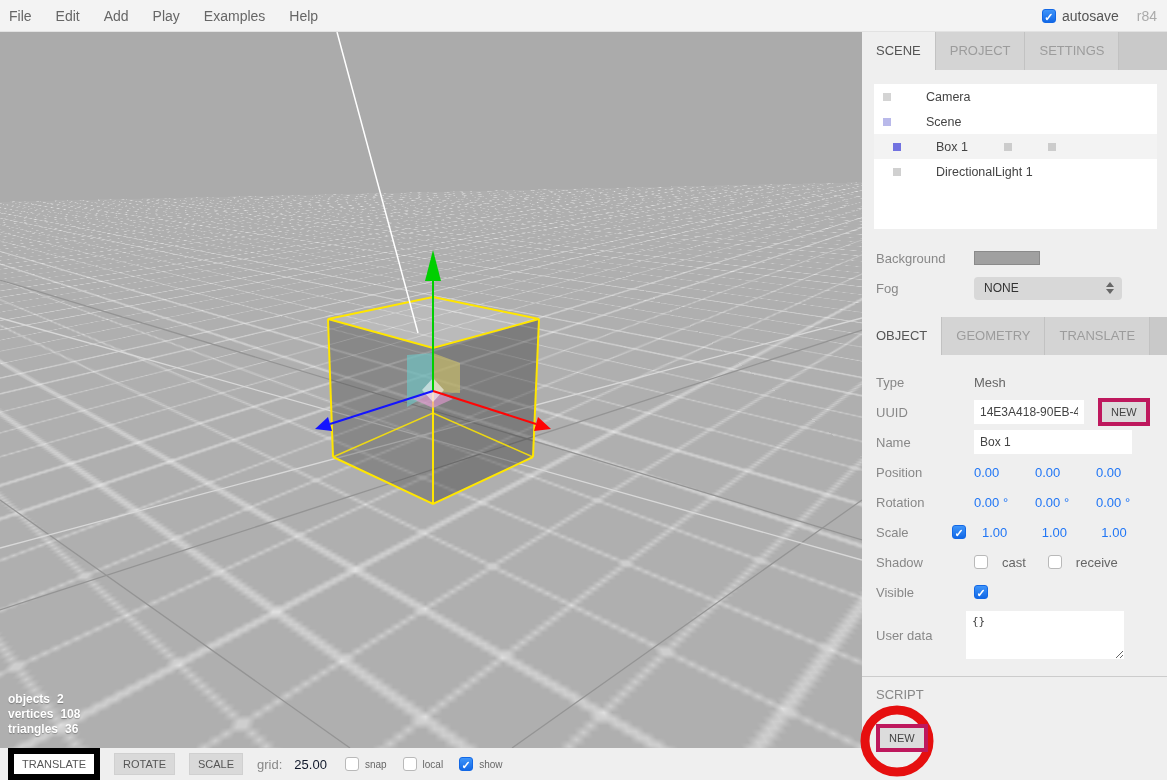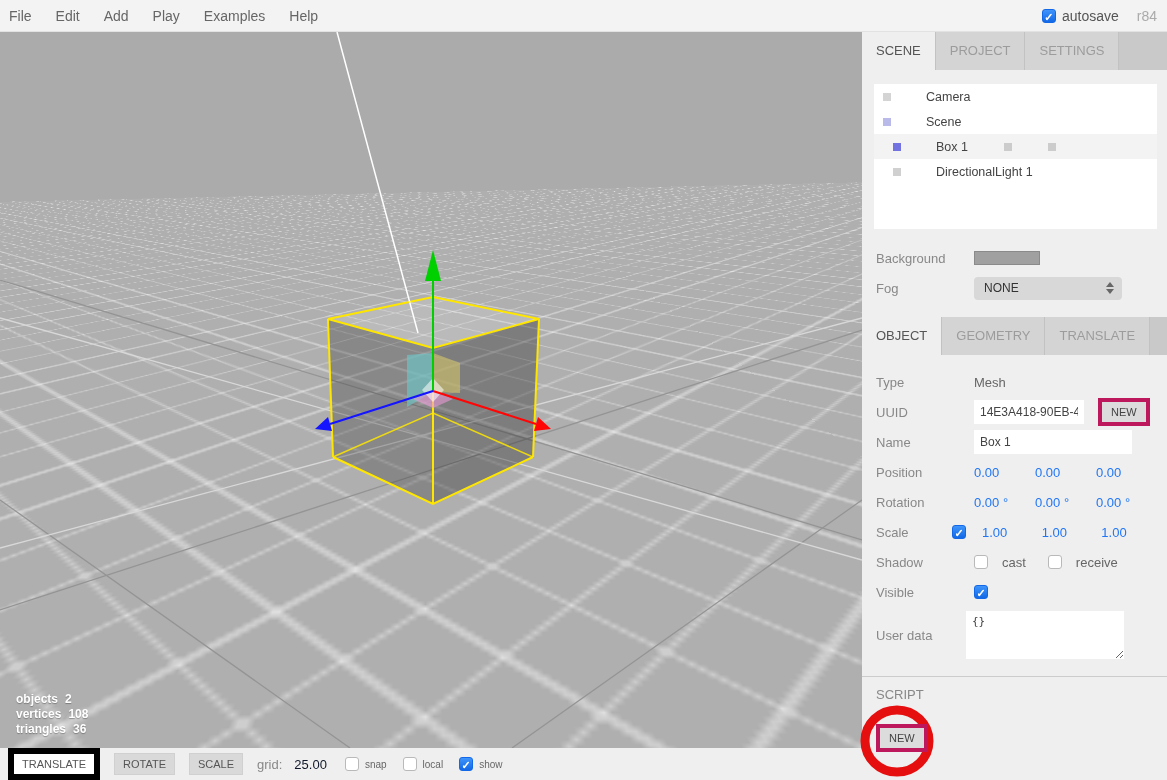--- a/index.html
+++ b/index.html
@@ -26,21 +26,21 @@
   
   .viewport{position:absolute;left:0;top:32px;width:862px;height:716px;background:#ababab;overflow:hidden;}
   .gwrap{position:absolute;left:-80px;top:-30px;width:1022px;height:776px;transform:rotate(-1.3deg);}
   .gplane{position:absolute;left:50%;top:190px;width:4400px;height:760px;margin-left:-2200px;
           transform-origin:50% 0;transform:perspective(800px) rotateX(85deg);
           background-color:rgba(255,255,255,0.05);
           background-image:
             repeating-linear-gradient(45deg, rgba(255,255,255,0.38) 0 1px, transparent 1px 15px),
             repeating-linear-gradient(135deg, rgba(255,255,255,0.38) 0 1px, transparent 1px 15px);}
   .vp-svg{position:absolute;left:0;top:0;}
-  .stats{position:absolute;left:16px;top:660px;font-size:12px;font-weight:bold;color:#fff;
+  .stats{position:absolute;left:8px;top:660px;font-size:12px;font-weight:bold;color:#fff;
          text-shadow:0 1px 1px rgba(0,0,0,0.3);line-height:15px;}
   .stats .row{display:flex;}
   .stats .lbl{margin-right:7px;}
 
   
   .toolbar{position:absolute;left:0;top:748px;width:862px;height:32px;background:#efefef;
            display:flex;align-items:center;box-sizing:border-box;padding-left:8px;}
   .tool-btn{font-family:inherit;font-size:11px;color:#555;background:#d9d9d9;border:1px solid #d0d0d0;
             padding:4px 8px;margin-right:14px;cursor:pointer;}
   .tool-btn.active{background:#fff;border:6px solid #000000;}

